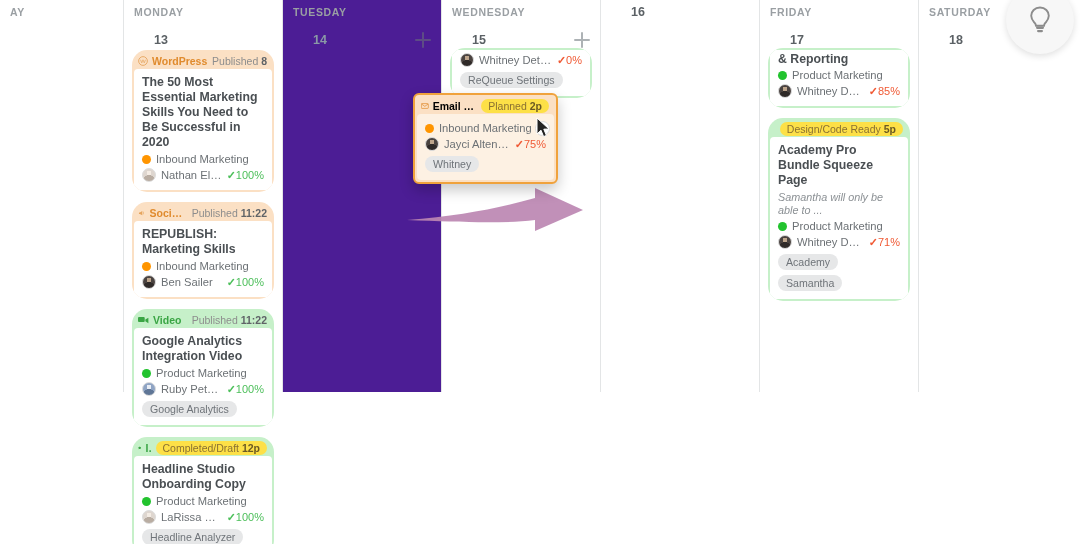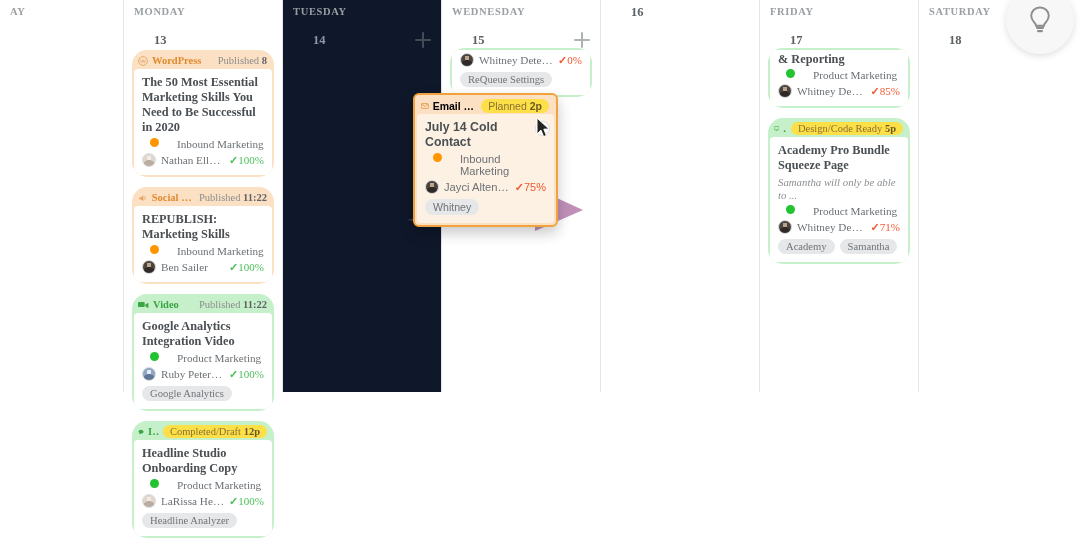--- a/index.html
+++ b/index.html
@@ -6,25 +6,25 @@
   html,body{
     width:1080px; height:544px; overflow:hidden;
     background:#ffffff;
     font-family:"Liberation Sans", sans-serif;
     -webkit-font-smoothing:antialiased;
   }
   #app{ position:relative; width:1080px; height:544px; overflow:hidden; background:#fff; }
 
   
   .cal{ position:absolute; inset:0; display:flex; }
-  .col{ position:relative; height:392px; border-right:1px solid #e3e5e6; background:#ffffff; flex:0 0 auto;font-family:Liberation Serif, serif; }
+  .col{ position:relative; height:392px; border-right:1px solid #e3e5e6; background:#ffffff; flex:0 0 auto; }
   .col.cut-left{ width:124px; }
   .col.day{ width:159px; }
   .col.sat{ width:159px; border-right:none; }
-  .col.drop{ background:#0f172a; }
+  .col.drop{ background:#4c1d95; }
 
   .col-header{ height:28px; padding:6px 10px 0 10px; }
   .dow{ font-size:10.5px; letter-spacing:.65px; color:#9a9fa3; font-weight:700; text-transform:uppercase; white-space:nowrap; }
   .daynum-row{ position:relative; height:22px; padding:2px 10px 0 10px; display:flex; align-items:center; justify-content:space-between; }
   .daynum{ font-size:12.5px; color:#5b6165; font-weight:700;margin-left:20px; }
   .col.drop .daynum{ color:#8a99a6; }
   .plus{ width:16px; height:16px; position:relative; opacity:.55; }
   .plus::before,.plus::after{ content:""; position:absolute; background:#6b7479; border-radius:1px; }
   .plus::before{ left:0; top:7px; width:16px; height:2.2px; }
   .plus::after{ top:0; left:7px; height:16px; width:2.2px; }
@@ -42,21 +42,21 @@
   .green  .hd-type{ color:#3aa544; }
   .hd-status{ font-size:10.5px; color:#8d8d8d; white-space:nowrap; }
   .hd-status b{ color:#5f6367; font-weight:700; }
   .hd-status.pill{ background:#fde047; color:#8a7132; border-radius:9px; padding:1px 7px; }
   .hd-status.pill b{ color:#6b5a23; }
 
   .card-body{ background:#fff; border-radius:4px; padding:6px 8px 8px 8px; }
   .card-title{ font-size:12.3px; line-height:15px; color:#4a4f53; font-weight:700; margin-bottom:3px; }
   .card-sub{ font-size:10.8px; line-height:13px; color:#8b9094; font-style:italic; margin-bottom:3px; }
 
-  .row{ display:flex; align-items:flex-start; gap:18px; margin-top:2px;margin-left:8px; }
+  .row{ display:flex; align-items:center; gap:5px; margin-top:2px; }
   .dot{ width:9px; height:9px; border-radius:50%; flex:0 0 auto; }
   .dot.orange{ background:#ff9500; }
   .dot.green { background:#22c32e; }
   .cat{ font-size:11.2px; color:#6c7175; }
 
   .owner-row{ display:flex; align-items:center; gap:5px; margin-top:3px; }
   .avatar{ width:14px; height:14px; border-radius:50%; flex:0 0 auto; background:#cfcfcf; border:1px solid #ddd;
            background-image:radial-gradient(circle at 50% 32%, #8e8e8e 0 22%, transparent 23%),
                             radial-gradient(circle at 50% 100%, #8e8e8e 0 42%, transparent 43%); }
   .avatar.dark{ background:#4a4340; background-image:radial-gradient(circle at 50% 33%, #bda58c 0 24%, transparent 25%),
@@ -373,21 +373,20 @@
           <path d="M1.2 1.6 L7 5.6 L12.8 1.6" fill="none" stroke="#e08b2e" stroke-width="1.3"></path>
         </svg>
         <span class="hd-type">Email Mark...</span>
       </div>
       <div class="hd-status pill">
         <span>Planned</span>
         <b>2p</b>
       </div>
     </div>
     <div class="card-body">
-      <div class="card-title">July 14 Cold Contact</div>
       <div class="row">
         <span class="dot orange"></span>
         <span class="cat">Inbound Marketing</span>
       </div>
       <div class="owner-row">
         <span class="avatar dark"></span>
         <span class="owner">Jayci Altenbernd</span>
         <span class="pct red"><span class="ck">✓</span><span>75%</span></span>
       </div>
       <div class="tags">

